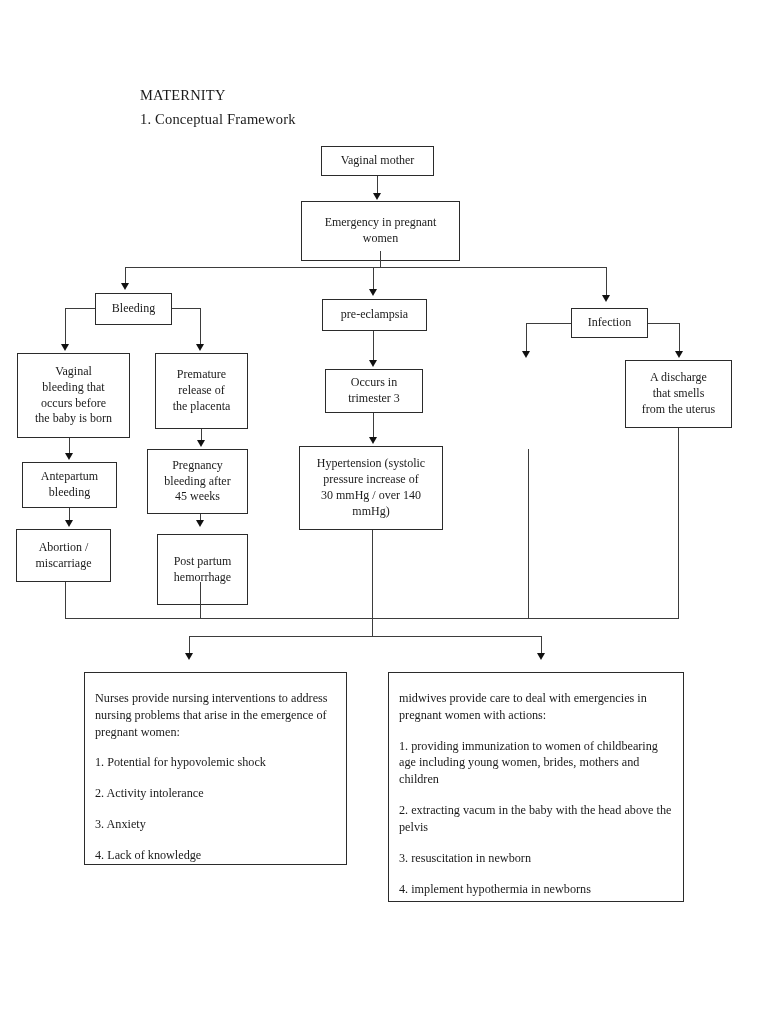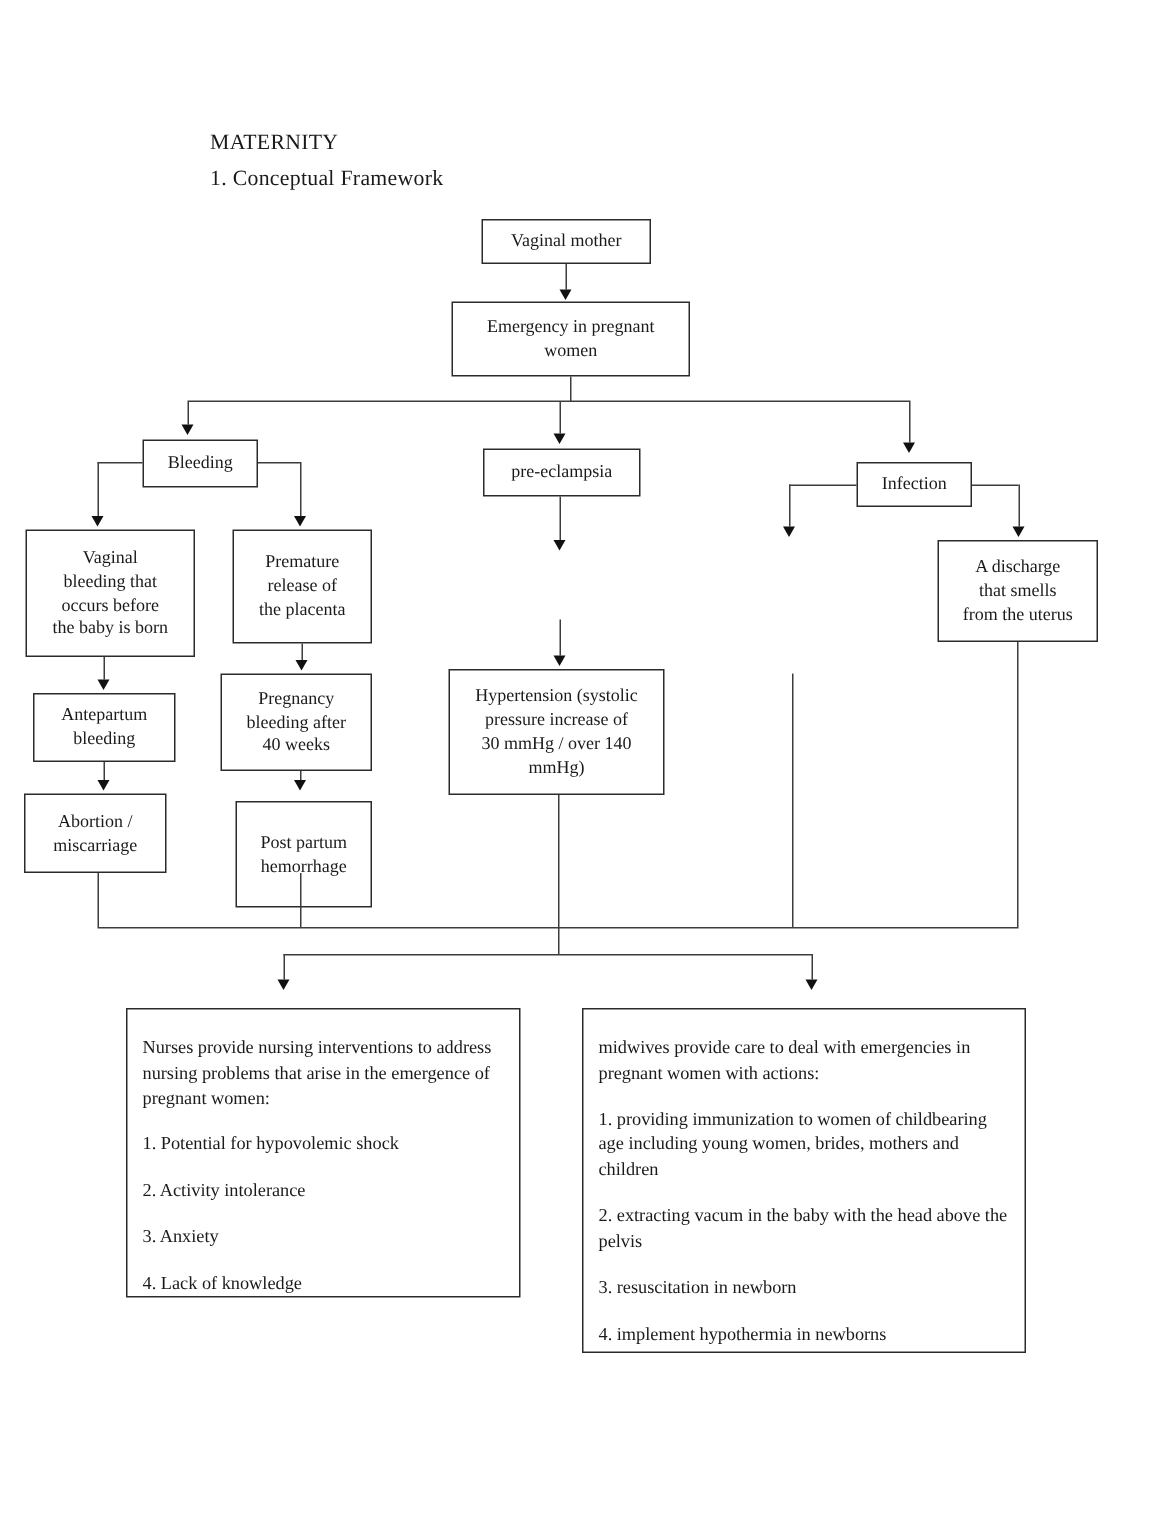--- a/index.html
+++ b/index.html
@@ -32,40 +32,42 @@
 </style>
 </head>
 <body>
 
 <div class="page">
 
   <div class="h-title" style="left:140px;top:87px">MATERNITY</div>
   <div class="h-title" style="left:140px;top:111px">1. Conceptual Framework</div>
 
   <div class="node" style="left:321px;top:146px;width:113px;height:30px">Vaginal mother</div>
-  <div class="node" style="left:301px;top:201px;width:159px;height:50px">Emergency in pregnant
+  <div class="node" style="left:301px;top:201px;width:159px;height:60px">Emergency in pregnant
 women</div>
   <div class="node" style="left:95px;top:293px;width:77px;height:32px">Bleeding</div>
   <div class="node" style="left:322px;top:299px;width:105px;height:32px">pre-eclampsia</div>
   <div class="node" style="left:571px;top:308px;width:77px;height:30px">Infection</div>
   <div class="node" style="left:17px;top:353px;width:113px;height:85px">Vaginal
 bleeding that
 occurs before
 the baby is born</div>
   <div class="node" style="left:155px;top:353px;width:93px;height:76px">Premature
 release of
 the placenta</div>
+  <div class="node" style="left:325px;top:369px;width:98px;height:44px">Occurs in
+trimester 3</div>
   <div class="node" style="left:625px;top:360px;width:107px;height:68px">A discharge
 that smells
 from the uterus</div>
   <div class="node" style="left:22px;top:462px;width:95px;height:46px">Antepartum
 bleeding</div>
   <div class="node" style="left:147px;top:449px;width:101px;height:65px">Pregnancy
 bleeding after
-40 weeks</div>
+45 weeks</div>
   <div class="node" style="left:299px;top:446px;width:144px;height:84px">Hypertension (systolic
 pressure increase of
 30 mmHg / over 140
 mmHg)</div>
   <div class="node" style="left:16px;top:529px;width:95px;height:53px">Abortion /
 miscarriage</div>
   <div class="node" style="left:157px;top:534px;width:91px;height:71px">Post partum
 hemorrhage</div>
 
   <i class="ln" style="left:377px;top:176px;width:1px;height:17px"></i>

